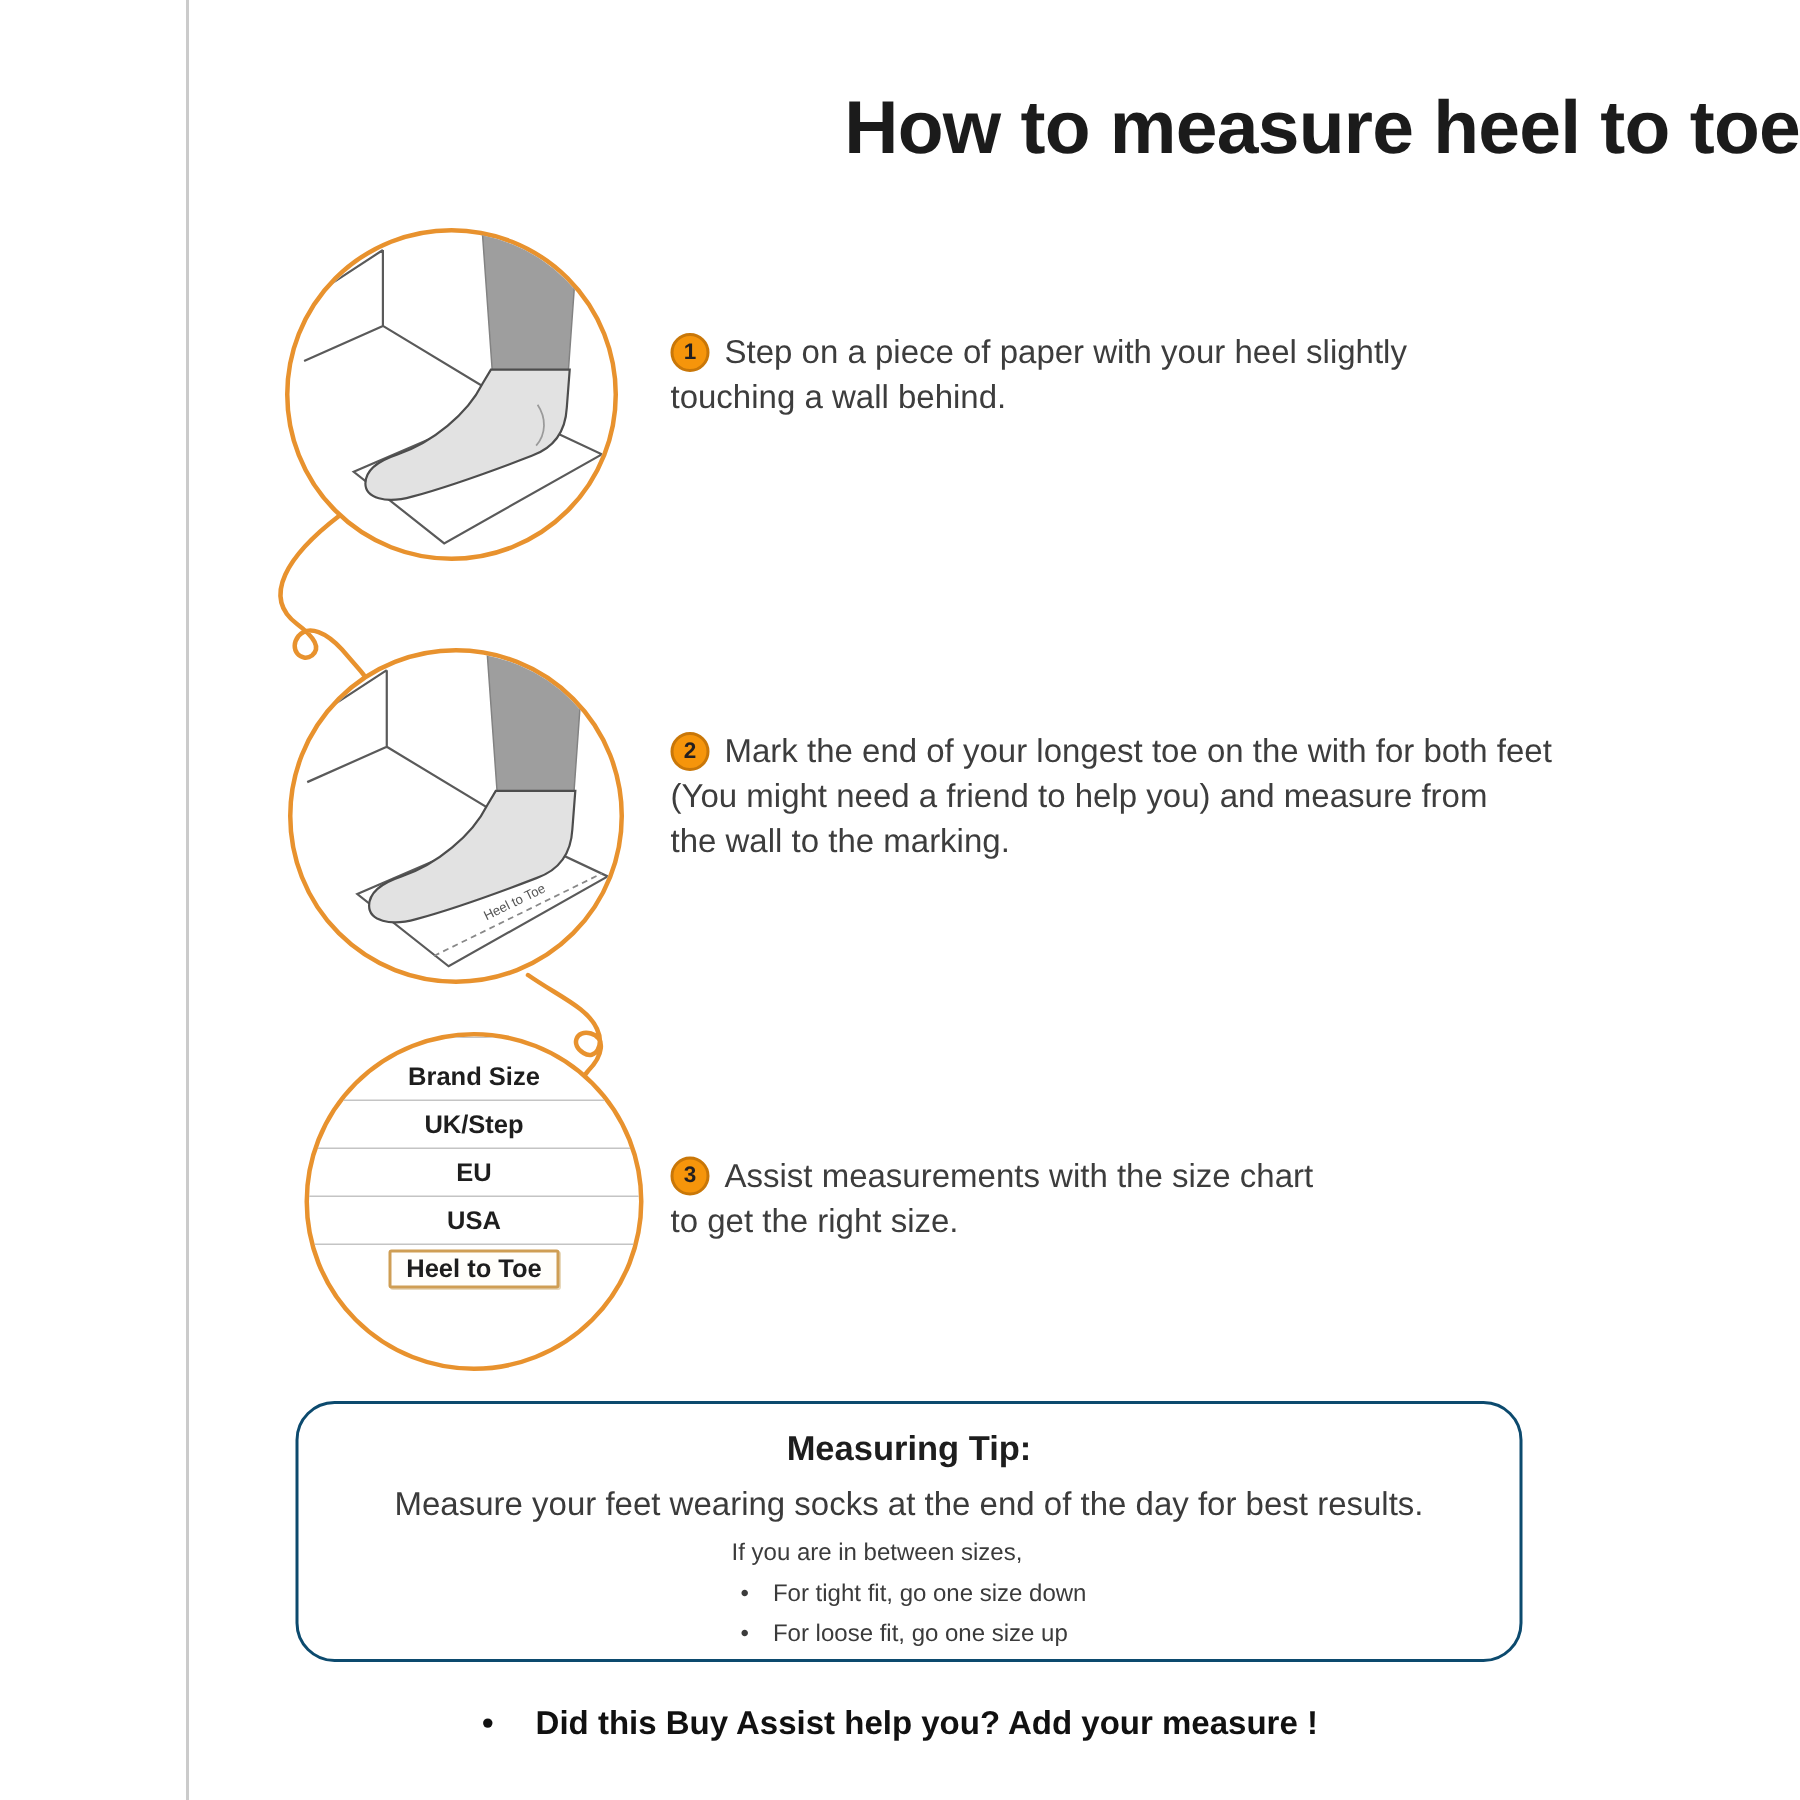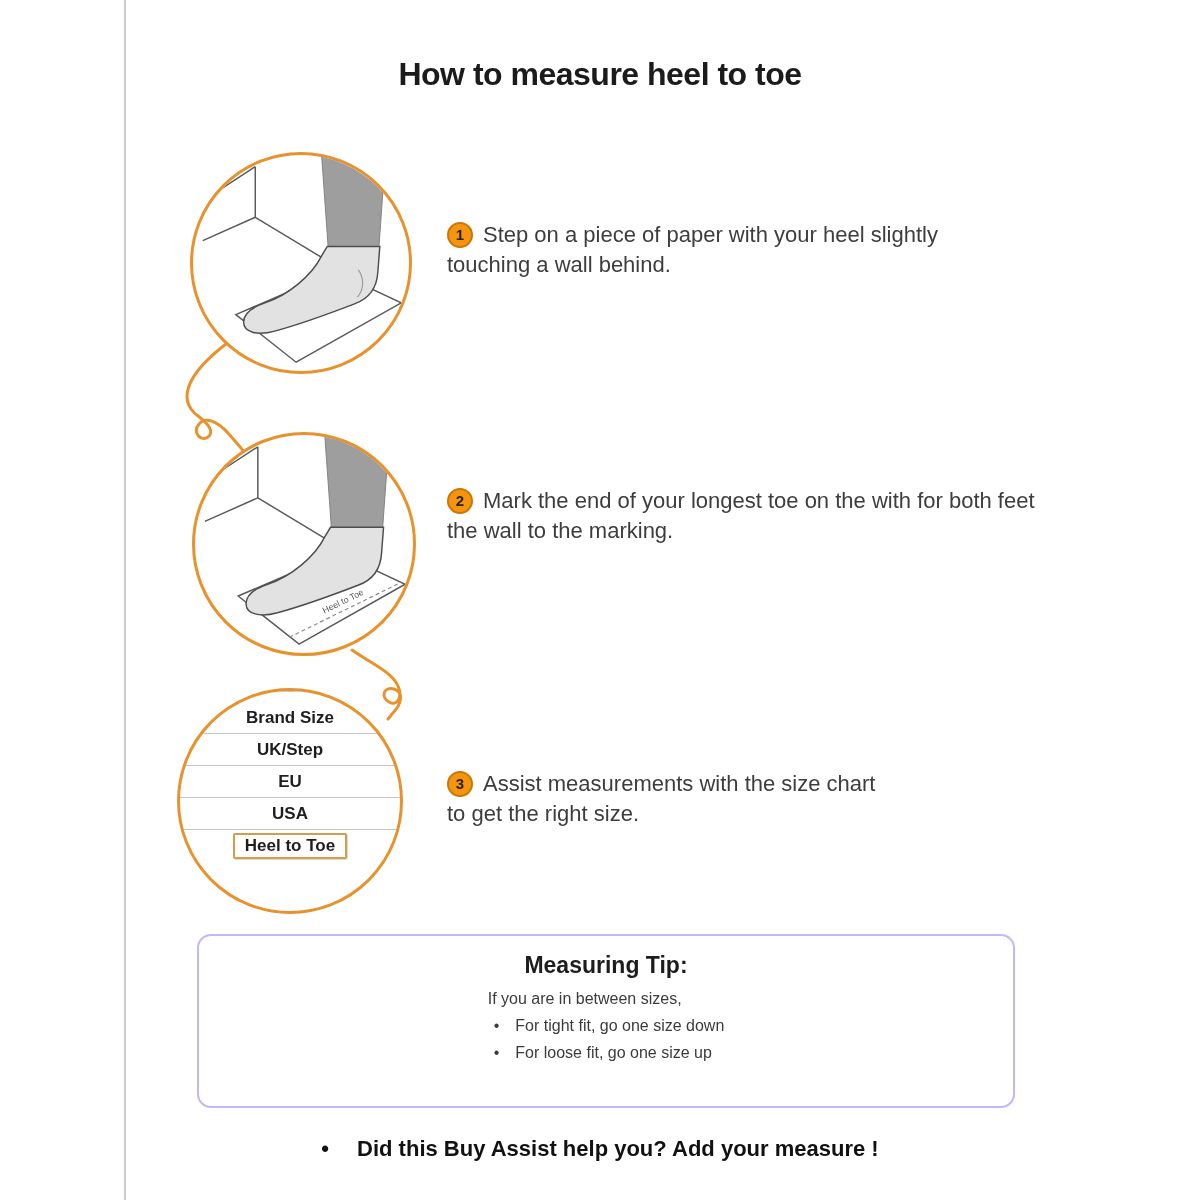--- a/index.html
+++ b/index.html
@@ -2,31 +2,31 @@
 <html><head>
 <meta charset="utf-8">
 <style>
   html,body{margin:0;padding:0;background:#fff;}
   .canvas{
     position:relative;width:1200px;height:1200px;background:#ffffff;
     font-family:"Liberation Sans", sans-serif;overflow:hidden;
   }
   .vline{position:absolute;left:124px;top:0;width:2px;height:1200px;background:#cbcbcb;}
   .title{
-    position:absolute;top:56px;left:0;width:1200px;text-align:center;
-    font-size:32px;font-weight:700;color:#1b1b1b;letter-spacing:-0.5px;
+    position:absolute;top:56px;left:0;width:1200px;text-align:right;
+    font-size:50px;font-weight:700;color:#1b1b1b;letter-spacing:-0.5px;
   }
   .connectors{position:absolute;left:0;top:0;z-index:1;pointer-events:none;}
   .circle{
     position:absolute;border:3px solid #E8922E;border-radius:50%;
     background:#fff;overflow:hidden;z-index:2;box-sizing:border-box;
   }
   .c1{left:190px;top:152px;width:222px;height:222px;}
   .c2{left:192px;top:432px;width:224px;height:224px;}
-  .c3{left:177px;top:688px;width:226px;height:226px;}
+  .c3{left:203px;top:688px;width:226px;height:226px;}
   .circle svg{display:block;width:100%;height:100%;}
   .rows{padding-top:10px;border-top:1px solid #c4c4c4;}
   .row{
     height:31px;display:flex;align-items:center;justify-content:center;
     font-size:17px;font-weight:700;color:#1e1e1e;border-bottom:1px solid #c4c4c4;
   }
   .row.last{border-bottom:none;}
   .pill{
     display:inline-block;border:2px solid #CF9E54;border-radius:2px;
     background:#fffefb;padding:0 10px;line-height:22px;box-shadow:1px 1px 0 #e8d9bd;
@@ -37,21 +37,21 @@
   .s3{left:447px;top:769px;}
   .step-line.first{display:flex;align-items:center;gap:10px;}
   .badge{
     width:26px;height:26px;border-radius:50%;flex:0 0 26px;
     background:#F6950B;border:2px solid #C97708;box-sizing:border-box;
     display:flex;align-items:center;justify-content:center;
     font-size:15px;font-weight:700;color:#231f20;
   }
   .tipbox{
     position:absolute;left:197px;top:934px;width:818px;height:174px;z-index:2;
-    border:2px solid #c4b5fd;border-radius:14px;box-sizing:border-box;
+    border:2px solid #0c4a6e;border-radius:26px;box-sizing:border-box;
     text-align:center;color:#3b3b3b;
   }
   .tip-title{margin-top:16px;font-size:23px;font-weight:700;color:#1d1d1d;}
   .tip-line{margin-top:11px;font-size:22px;}
   .tip-block{width:max-content;margin:6px auto 0;text-align:left;font-size:16px;line-height:27px;}
   .tip-bullet{padding-left:6px;display:flex;}
   .dot{margin-right:16px;}
   .footer{
     position:absolute;top:1136px;left:0;width:1200px;z-index:2;
     display:flex;justify-content:center;align-items:center;gap:28px;
@@ -118,33 +118,35 @@
       <span>Step on a piece of paper with your heel slightly</span>
     </div>
     <div class="step-line">touching a wall behind.</div>
   </div>
 
   <div class="step s2">
     <div class="step-line first">
       <span class="badge">2</span>
       <span>Mark the end of your longest toe on the with for both feet</span>
     </div>
+    <div class="step-line">(You might need a friend to help you) and measure from</div>
     <div class="step-line">the wall to the marking.</div>
   </div>
 
   <div class="step s3">
     <div class="step-line first">
       <span class="badge">3</span>
       <span>Assist measurements with the size chart</span>
     </div>
     <div class="step-line">to get the right size.</div>
   </div>
 
   <div class="tipbox">
     <div class="tip-title">Measuring Tip:</div>
+    <div class="tip-line">Measure your feet wearing socks at the end of the day for best results.</div>
     <div class="tip-block">
       <div class="tip-line2">If you are in between sizes,</div>
       <div class="tip-bullet">
         <span class="dot">•</span>
         <span>For tight fit, go one size down</span>
       </div>
       <div class="tip-bullet">
         <span class="dot">•</span>
         <span>For loose fit, go one size up</span>
       </div>

